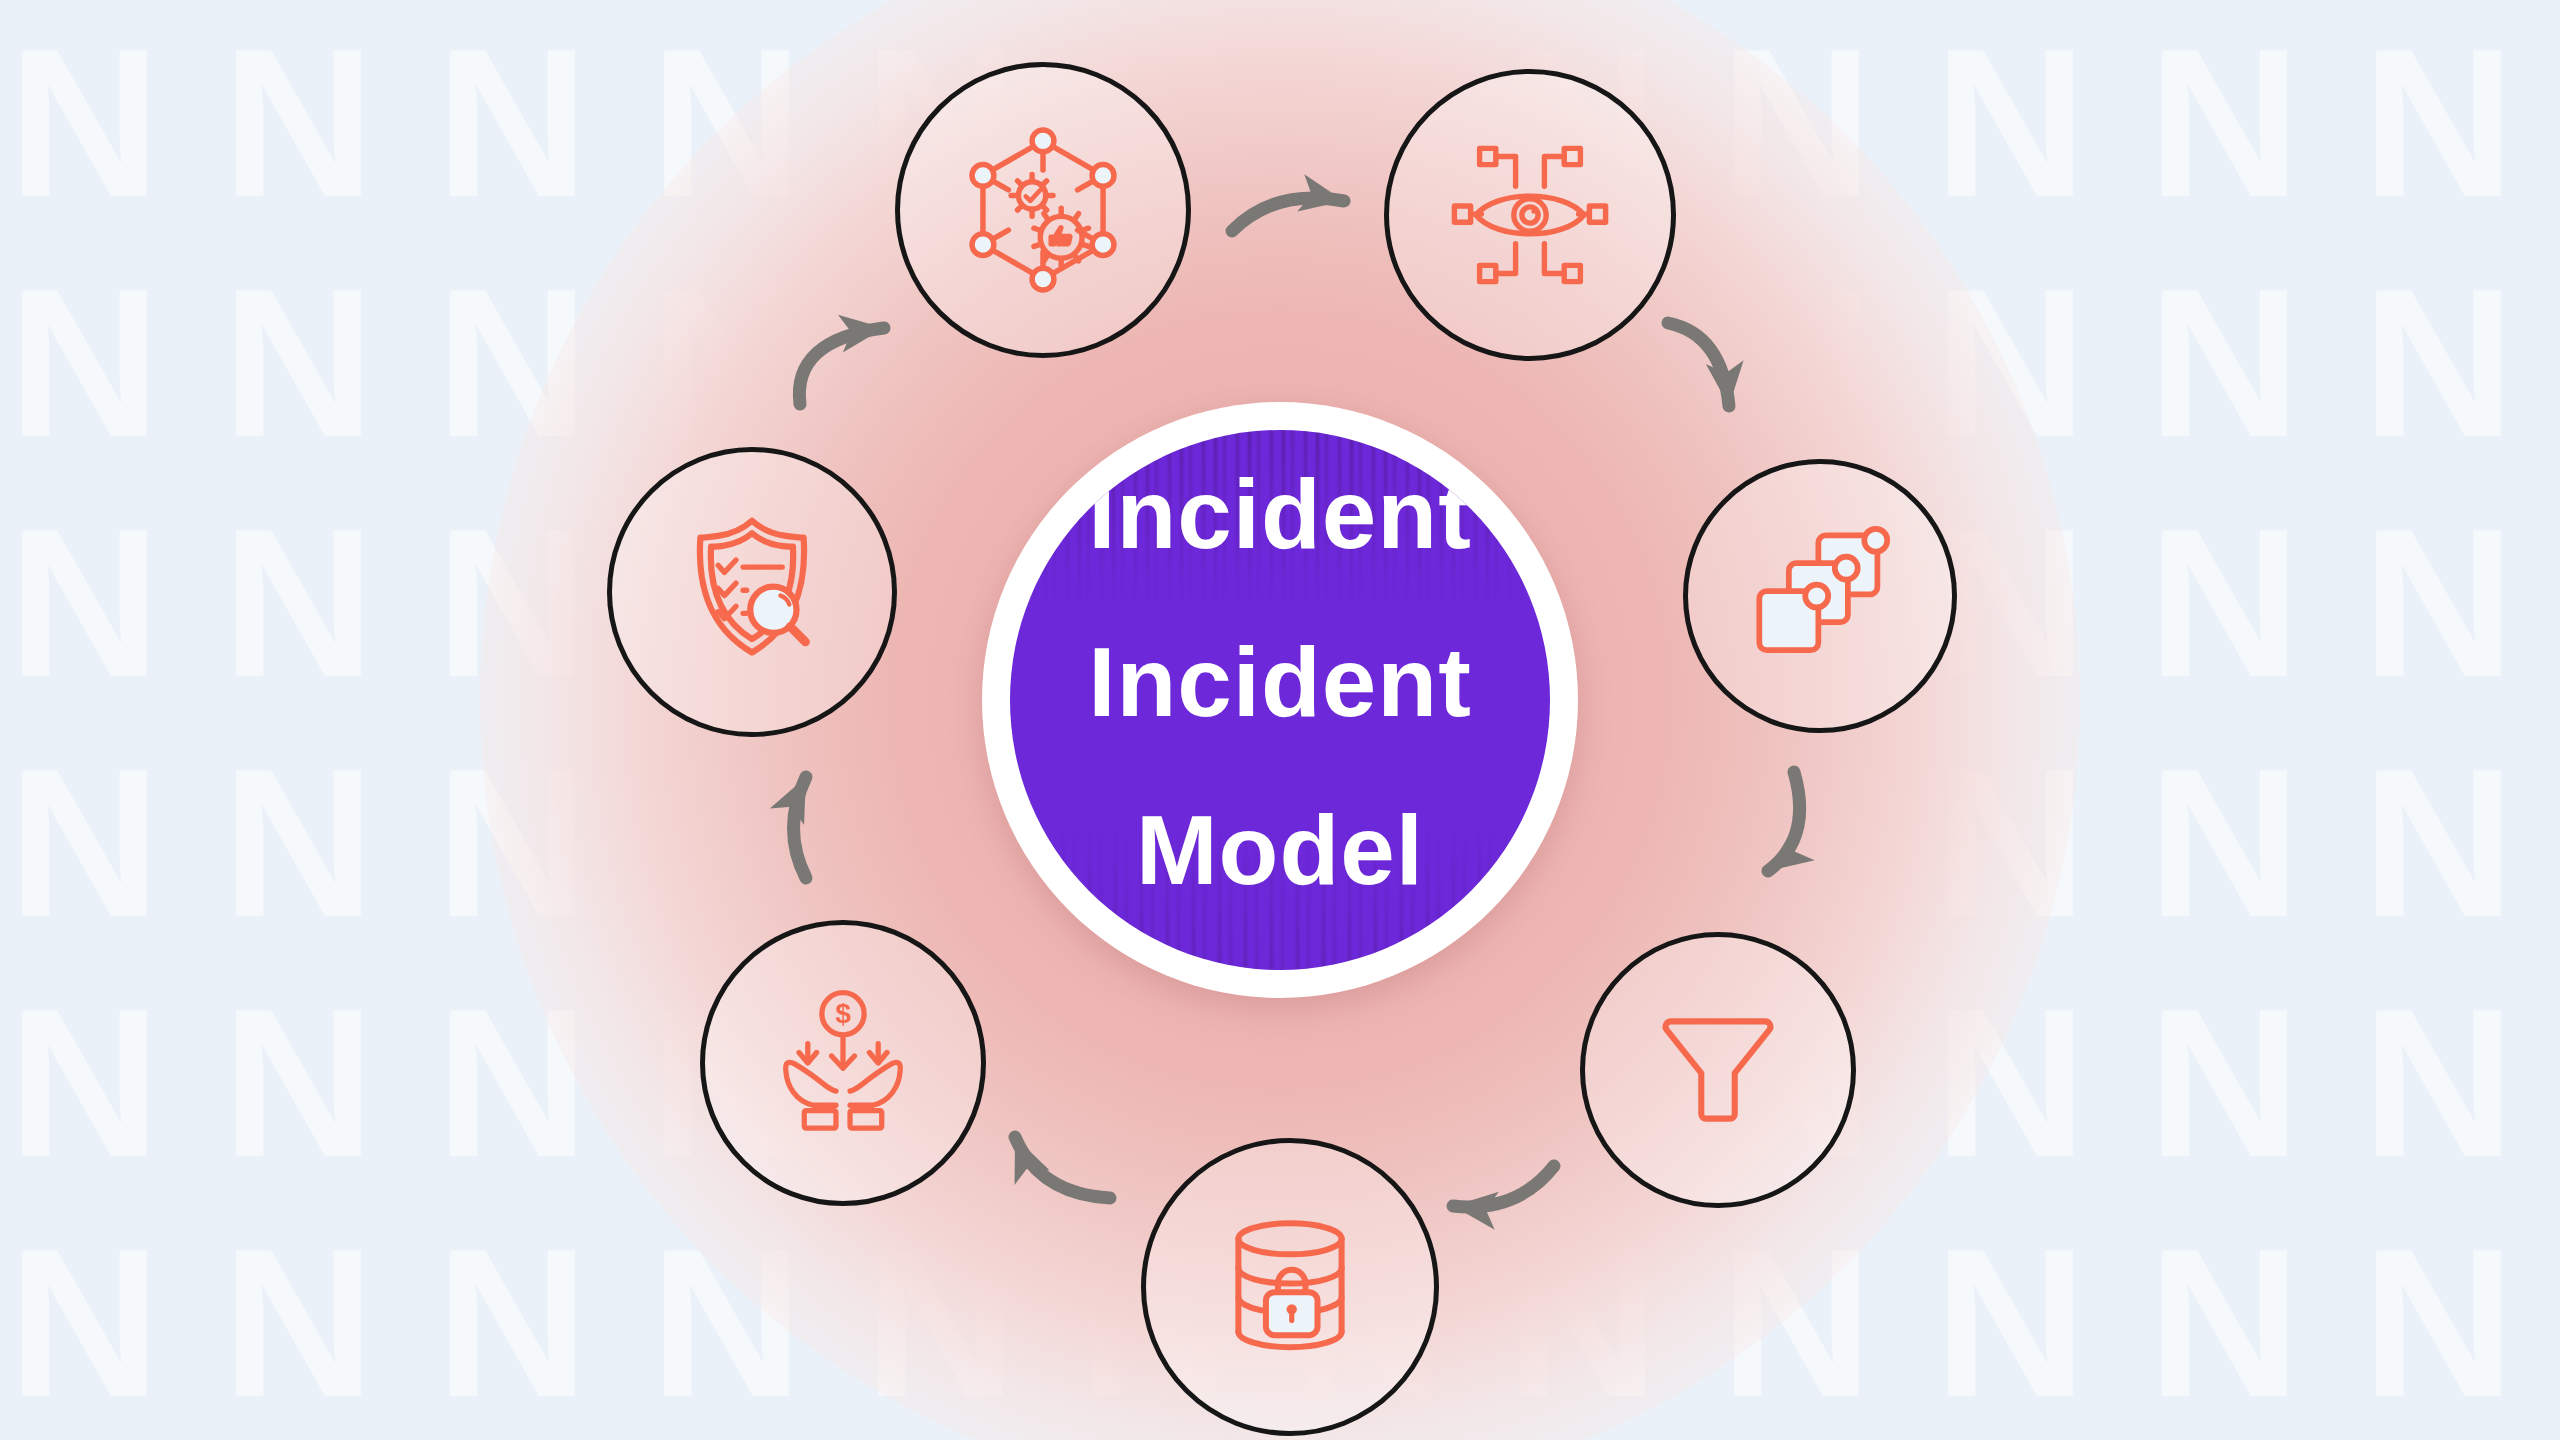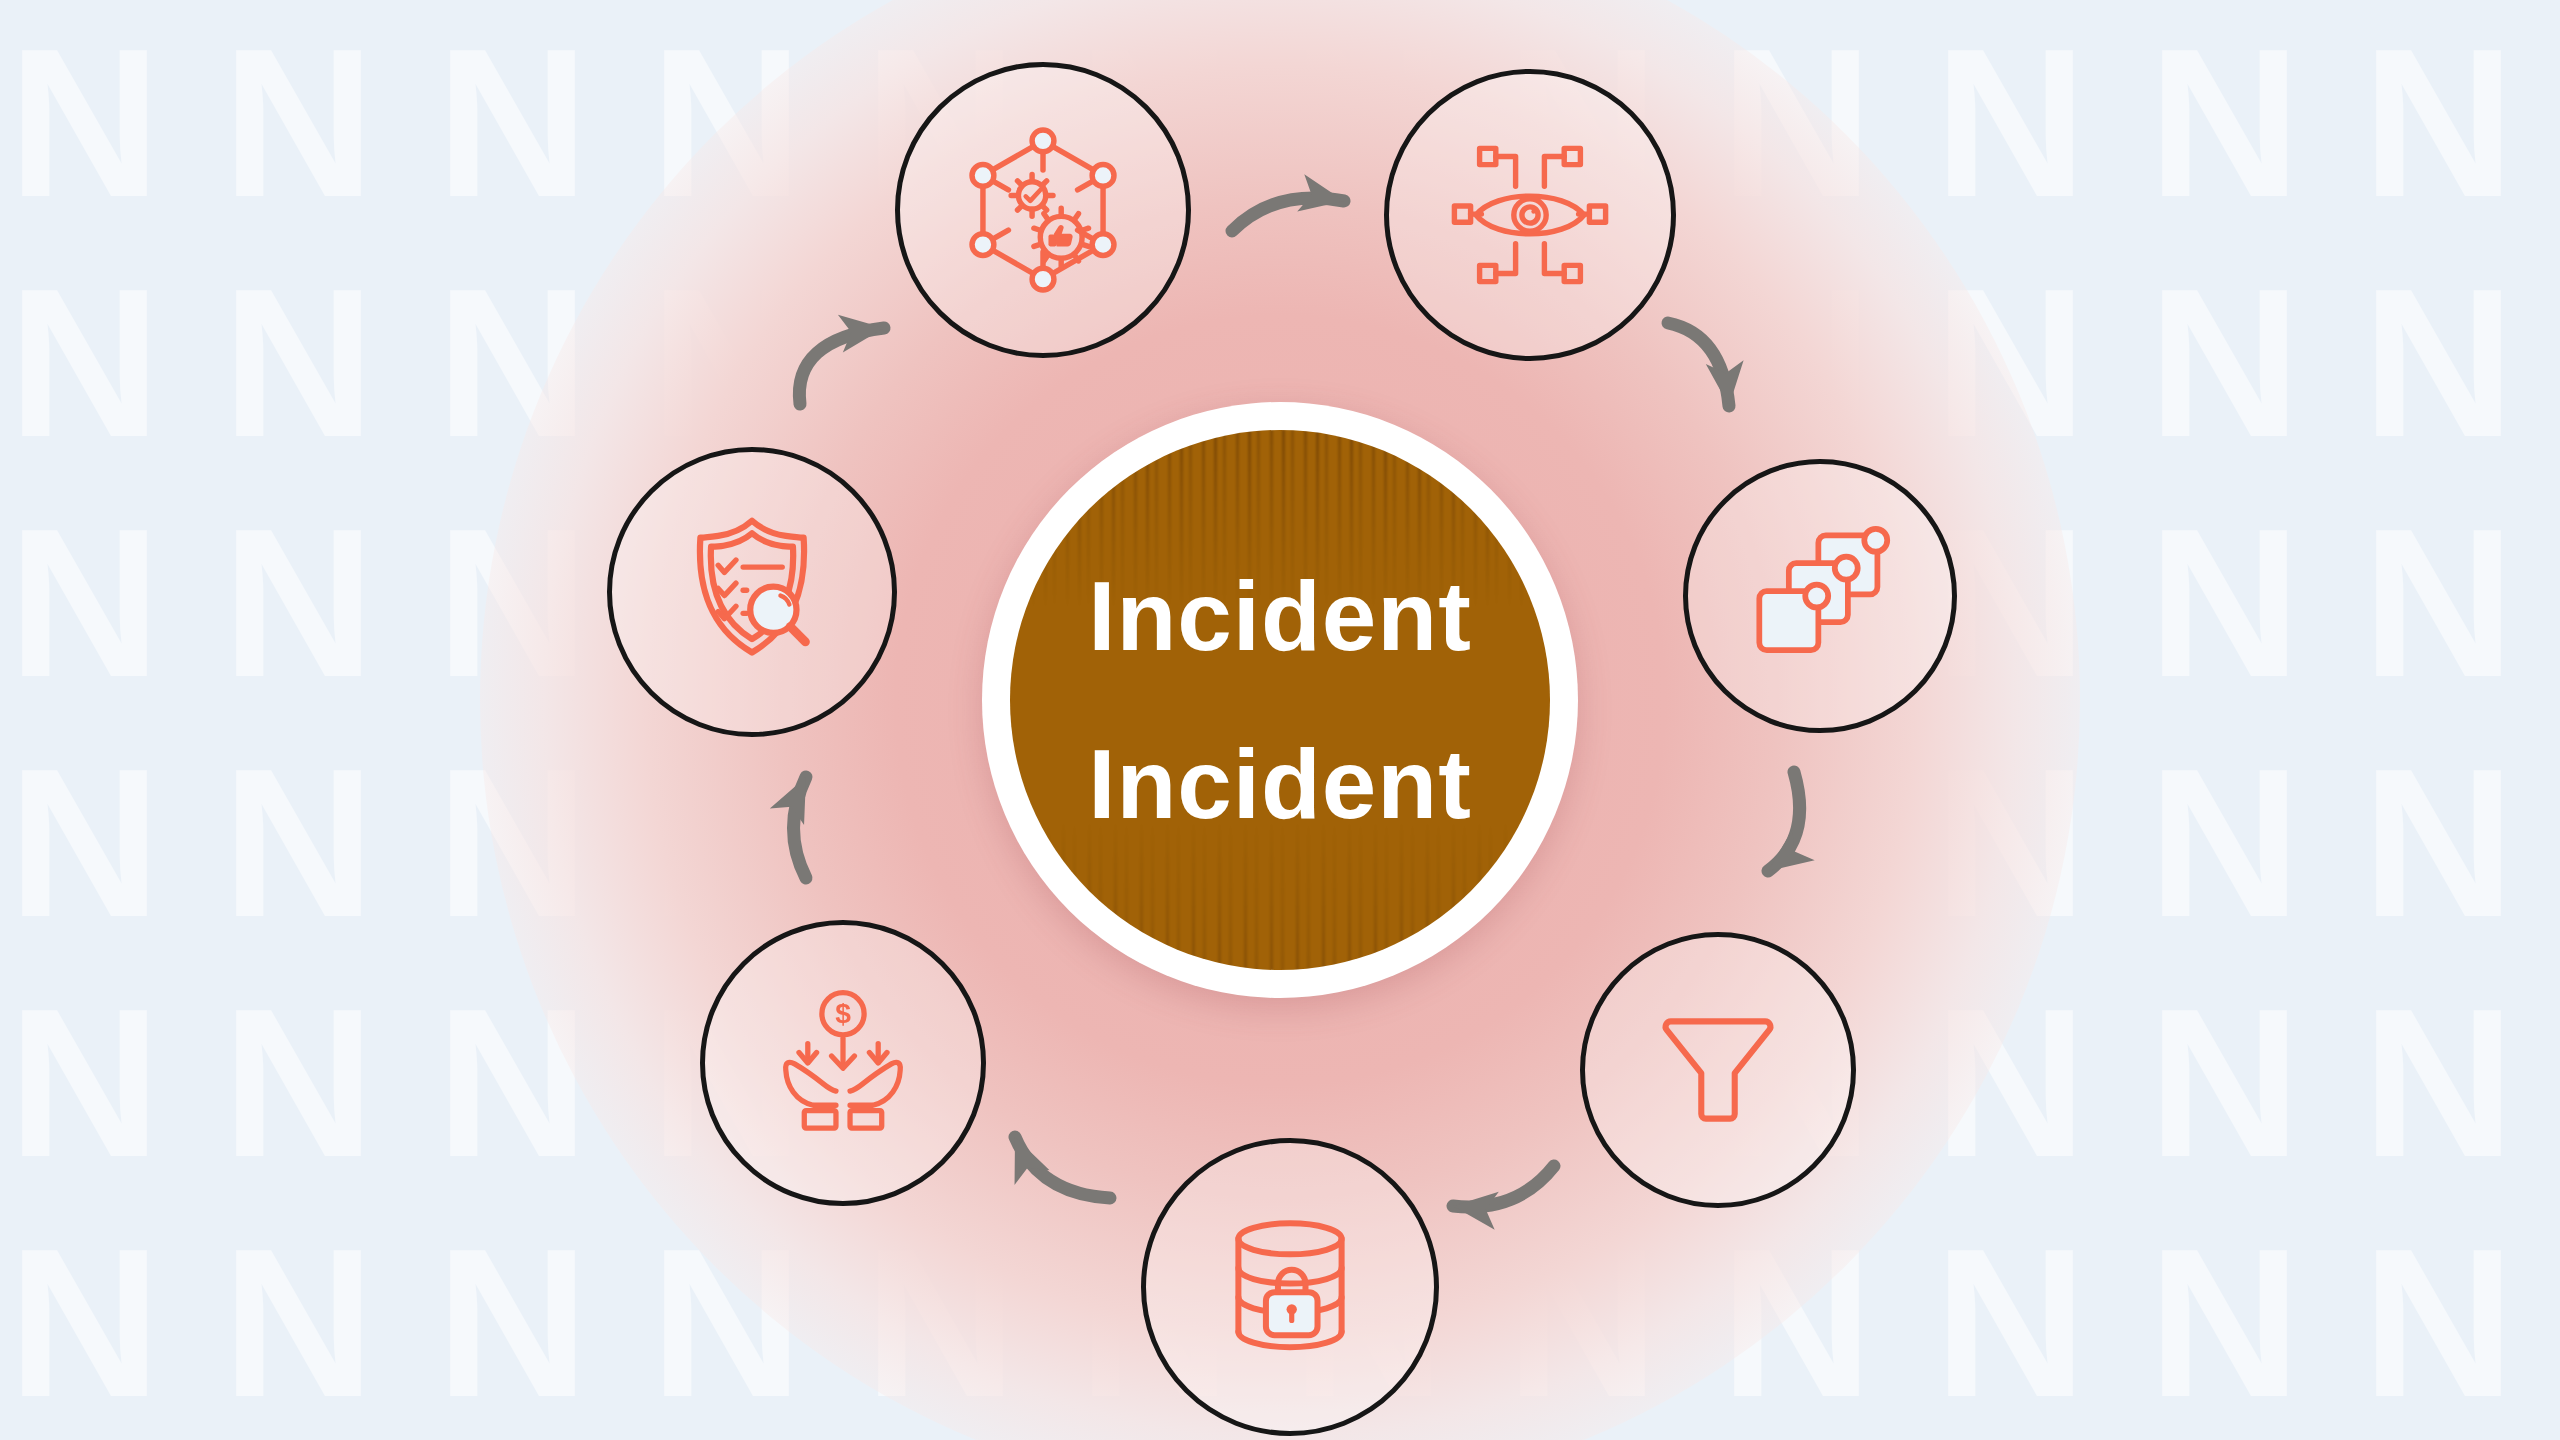--- a/index.html
+++ b/index.html
@@ -9,21 +9,21 @@
   .bg-pattern{position:absolute;left:0;top:0;}
   .glow{position:absolute;left:480px;top:-100px;width:1600px;height:1600px;border-radius:50%;
         background:radial-gradient(circle,
           #ECB0AD 0%, #EDB6B3 34%, #EFC3C0 44%,
           #F3D6D4 56%, rgba(246,227,226,0.75) 65%,
           rgba(248,236,235,0.35) 72%, rgba(248,238,237,0) 79%);}
   .arrow-layer{position:absolute;left:0;top:0;}
   .center-ring{position:absolute;left:982px;top:402px;width:596px;height:596px;border-radius:50%;
                background:#FFFFFF;box-shadow:0 10px 34px rgba(150,60,70,0.22);}
   .center-red{position:absolute;left:28px;top:28px;width:540px;height:540px;border-radius:50%;
-              background:#a16207;overflow:hidden;display:flex;align-items:center;justify-content:center;}
+              background:#6d28d9;overflow:hidden;display:flex;justify-content:center;}
   .drips{position:absolute;left:0;width:100%;pointer-events:none;}
   .drips.top{top:0;height:200px;opacity:.45;filter:blur(1px);
       background:repeating-linear-gradient(90deg, rgba(25,2,6,.6) 0 3px, rgba(25,2,6,0) 3px 9px,
                  rgba(25,2,6,.38) 9px 12px, rgba(25,2,6,0) 12px 22px, rgba(25,2,6,.5) 22px 25px, rgba(25,2,6,0) 25px 34px);
       -webkit-mask-image:linear-gradient(to bottom,rgba(0,0,0,.9),transparent 90%);
       mask-image:linear-gradient(to bottom,rgba(0,0,0,.9),transparent 90%);}
   .drips.bottom{bottom:0;height:170px;opacity:.35;filter:blur(1px);
       background:repeating-linear-gradient(90deg, rgba(25,2,6,.55) 0 3px, rgba(25,2,6,0) 3px 11px,
                  rgba(25,2,6,.35) 11px 14px, rgba(25,2,6,0) 14px 26px);
       -webkit-mask-image:linear-gradient(to top,rgba(0,0,0,.85),transparent 88%);
@@ -79,20 +79,21 @@
     </g>
   </svg>
 
   <div class="center-ring">
     <div class="center-red">
       <div class="drips top"></div>
       <div class="drips bottom"></div>
       <h1 class="center-title">
         <span>Incident</span>
         <span>Incident</span>
+        <span>Model</span>
       </h1>
     </div>
   </div>
 
   <div class="node node-top">
     <svg class="icon" width="182" height="182" viewBox="0 0 200 200" stroke-width="6">
       <path d="M100 24 L166 62 L166 138 L100 176 L34 138 L34 62 Z"></path>
       <g>
         <path d="M100 24 L100 56"></path>
           <path d="M166 62 L138 78"></path>

